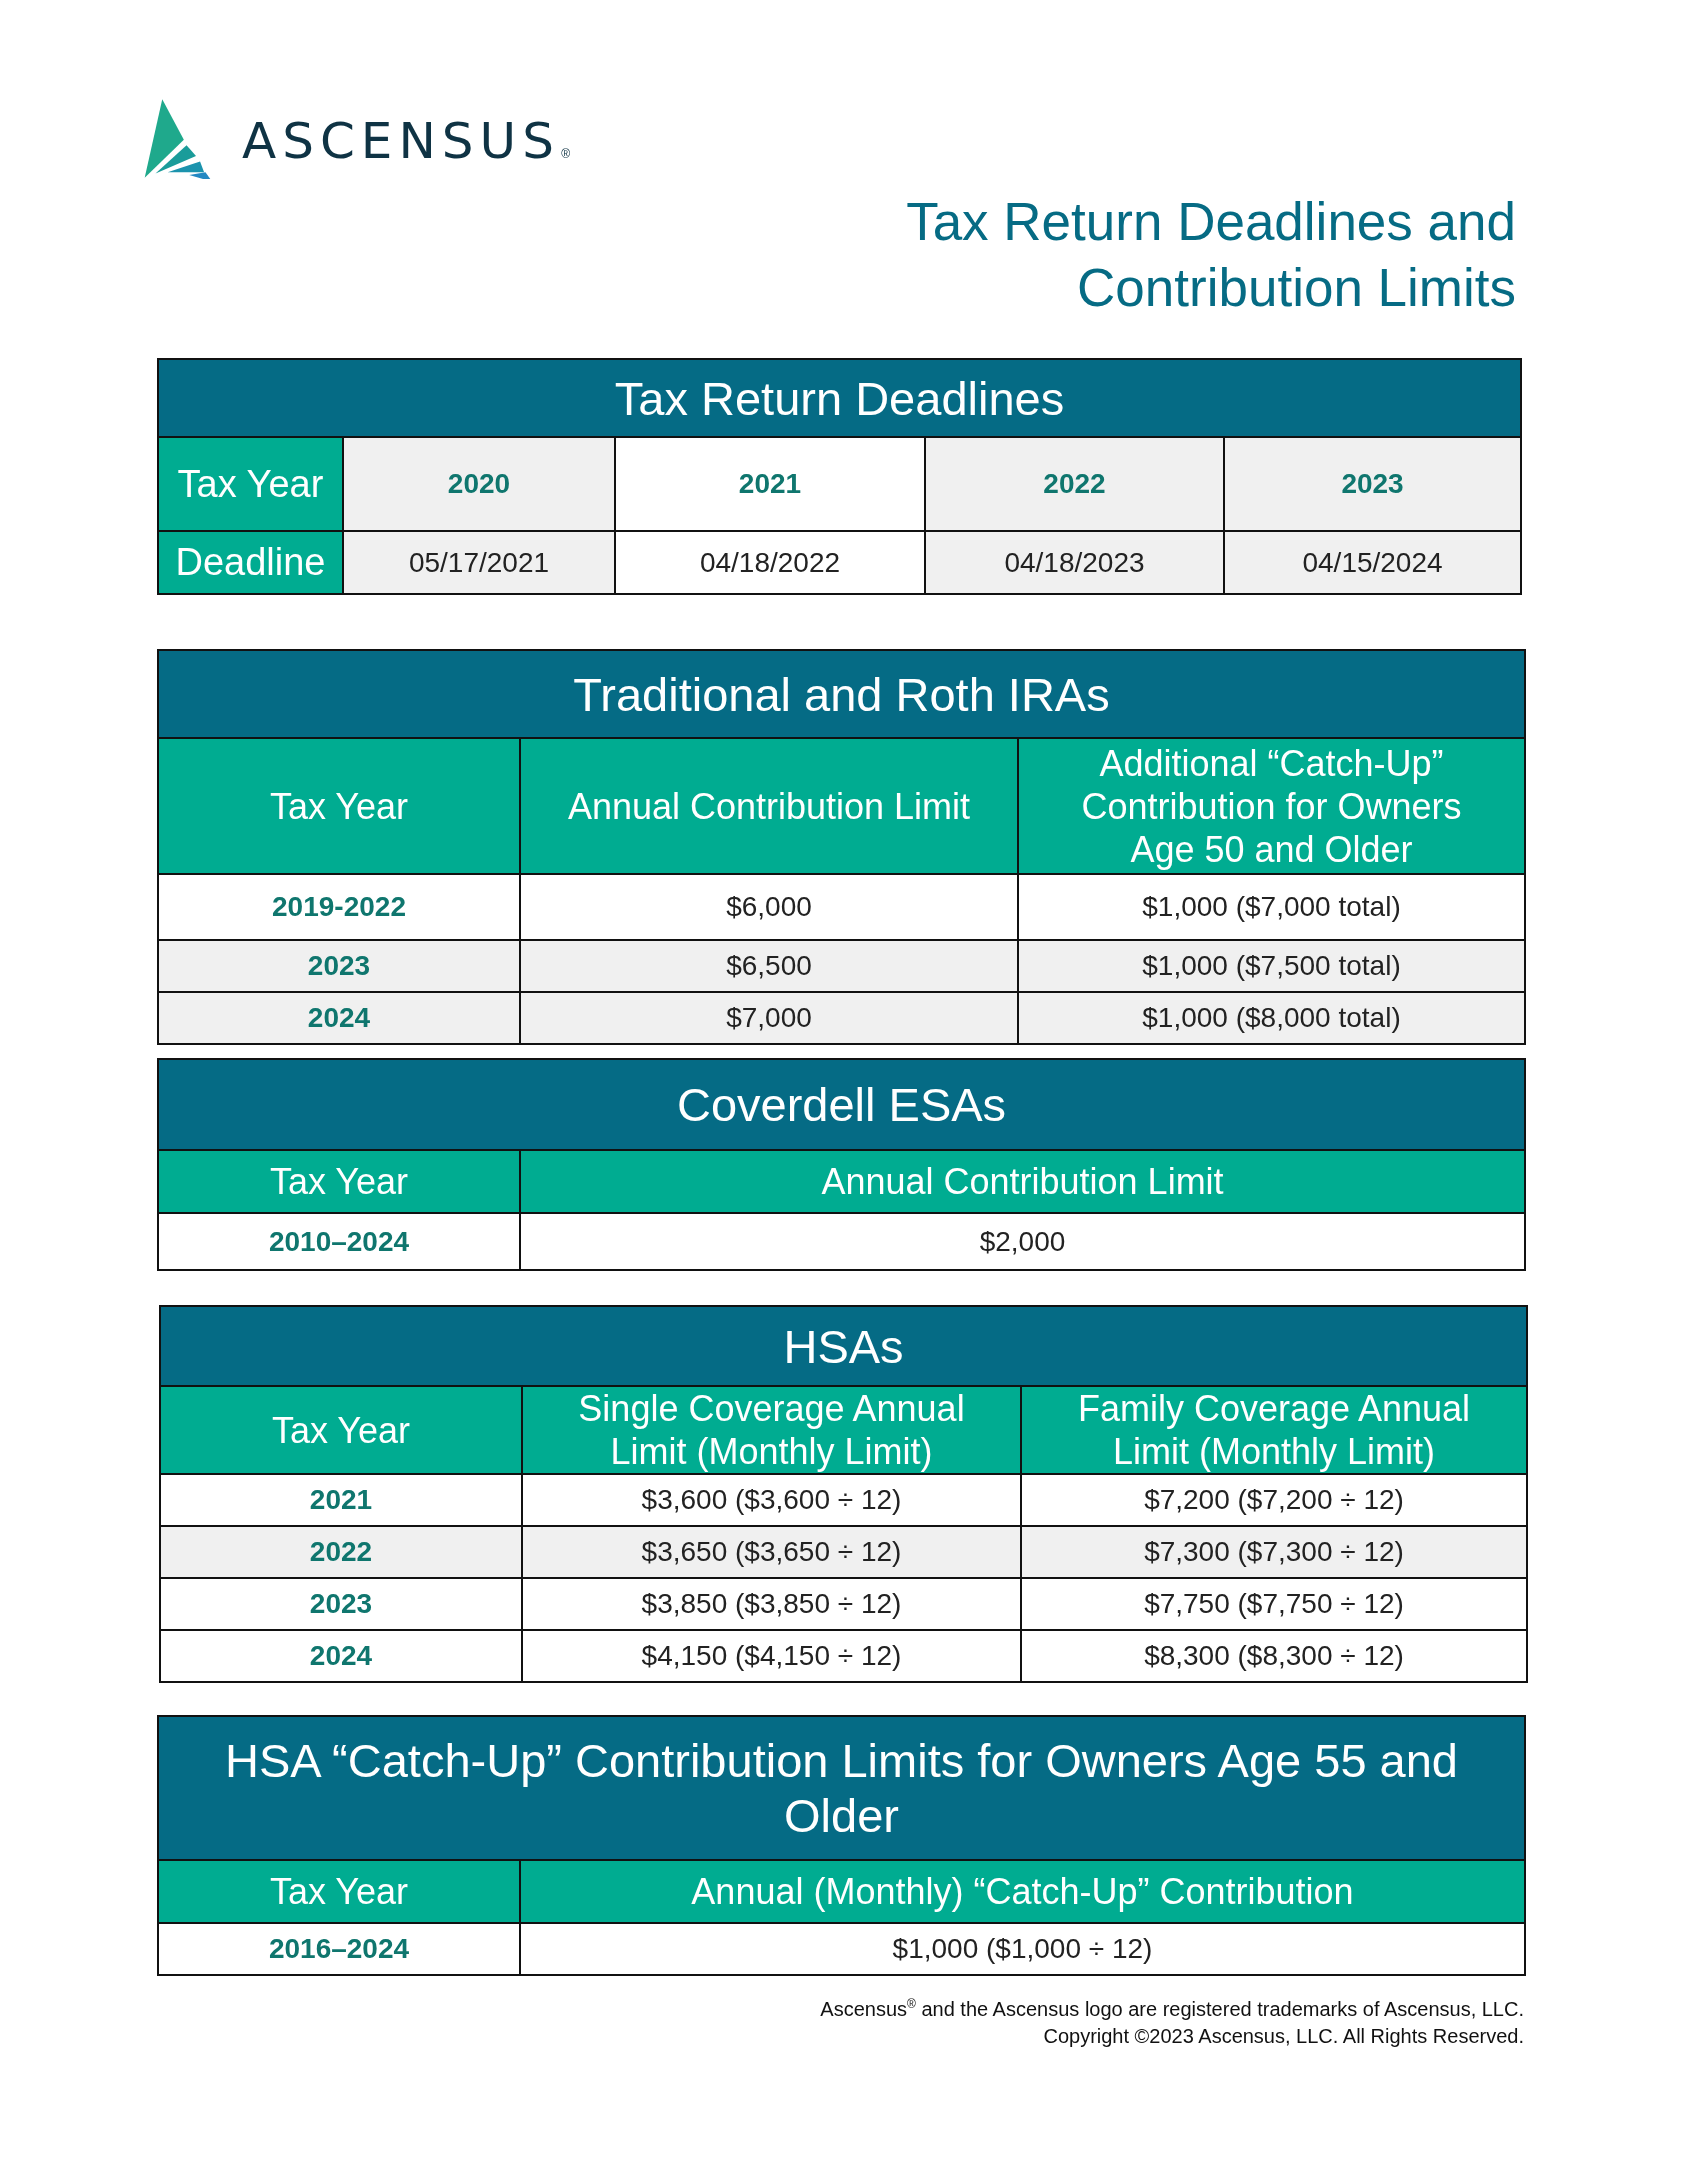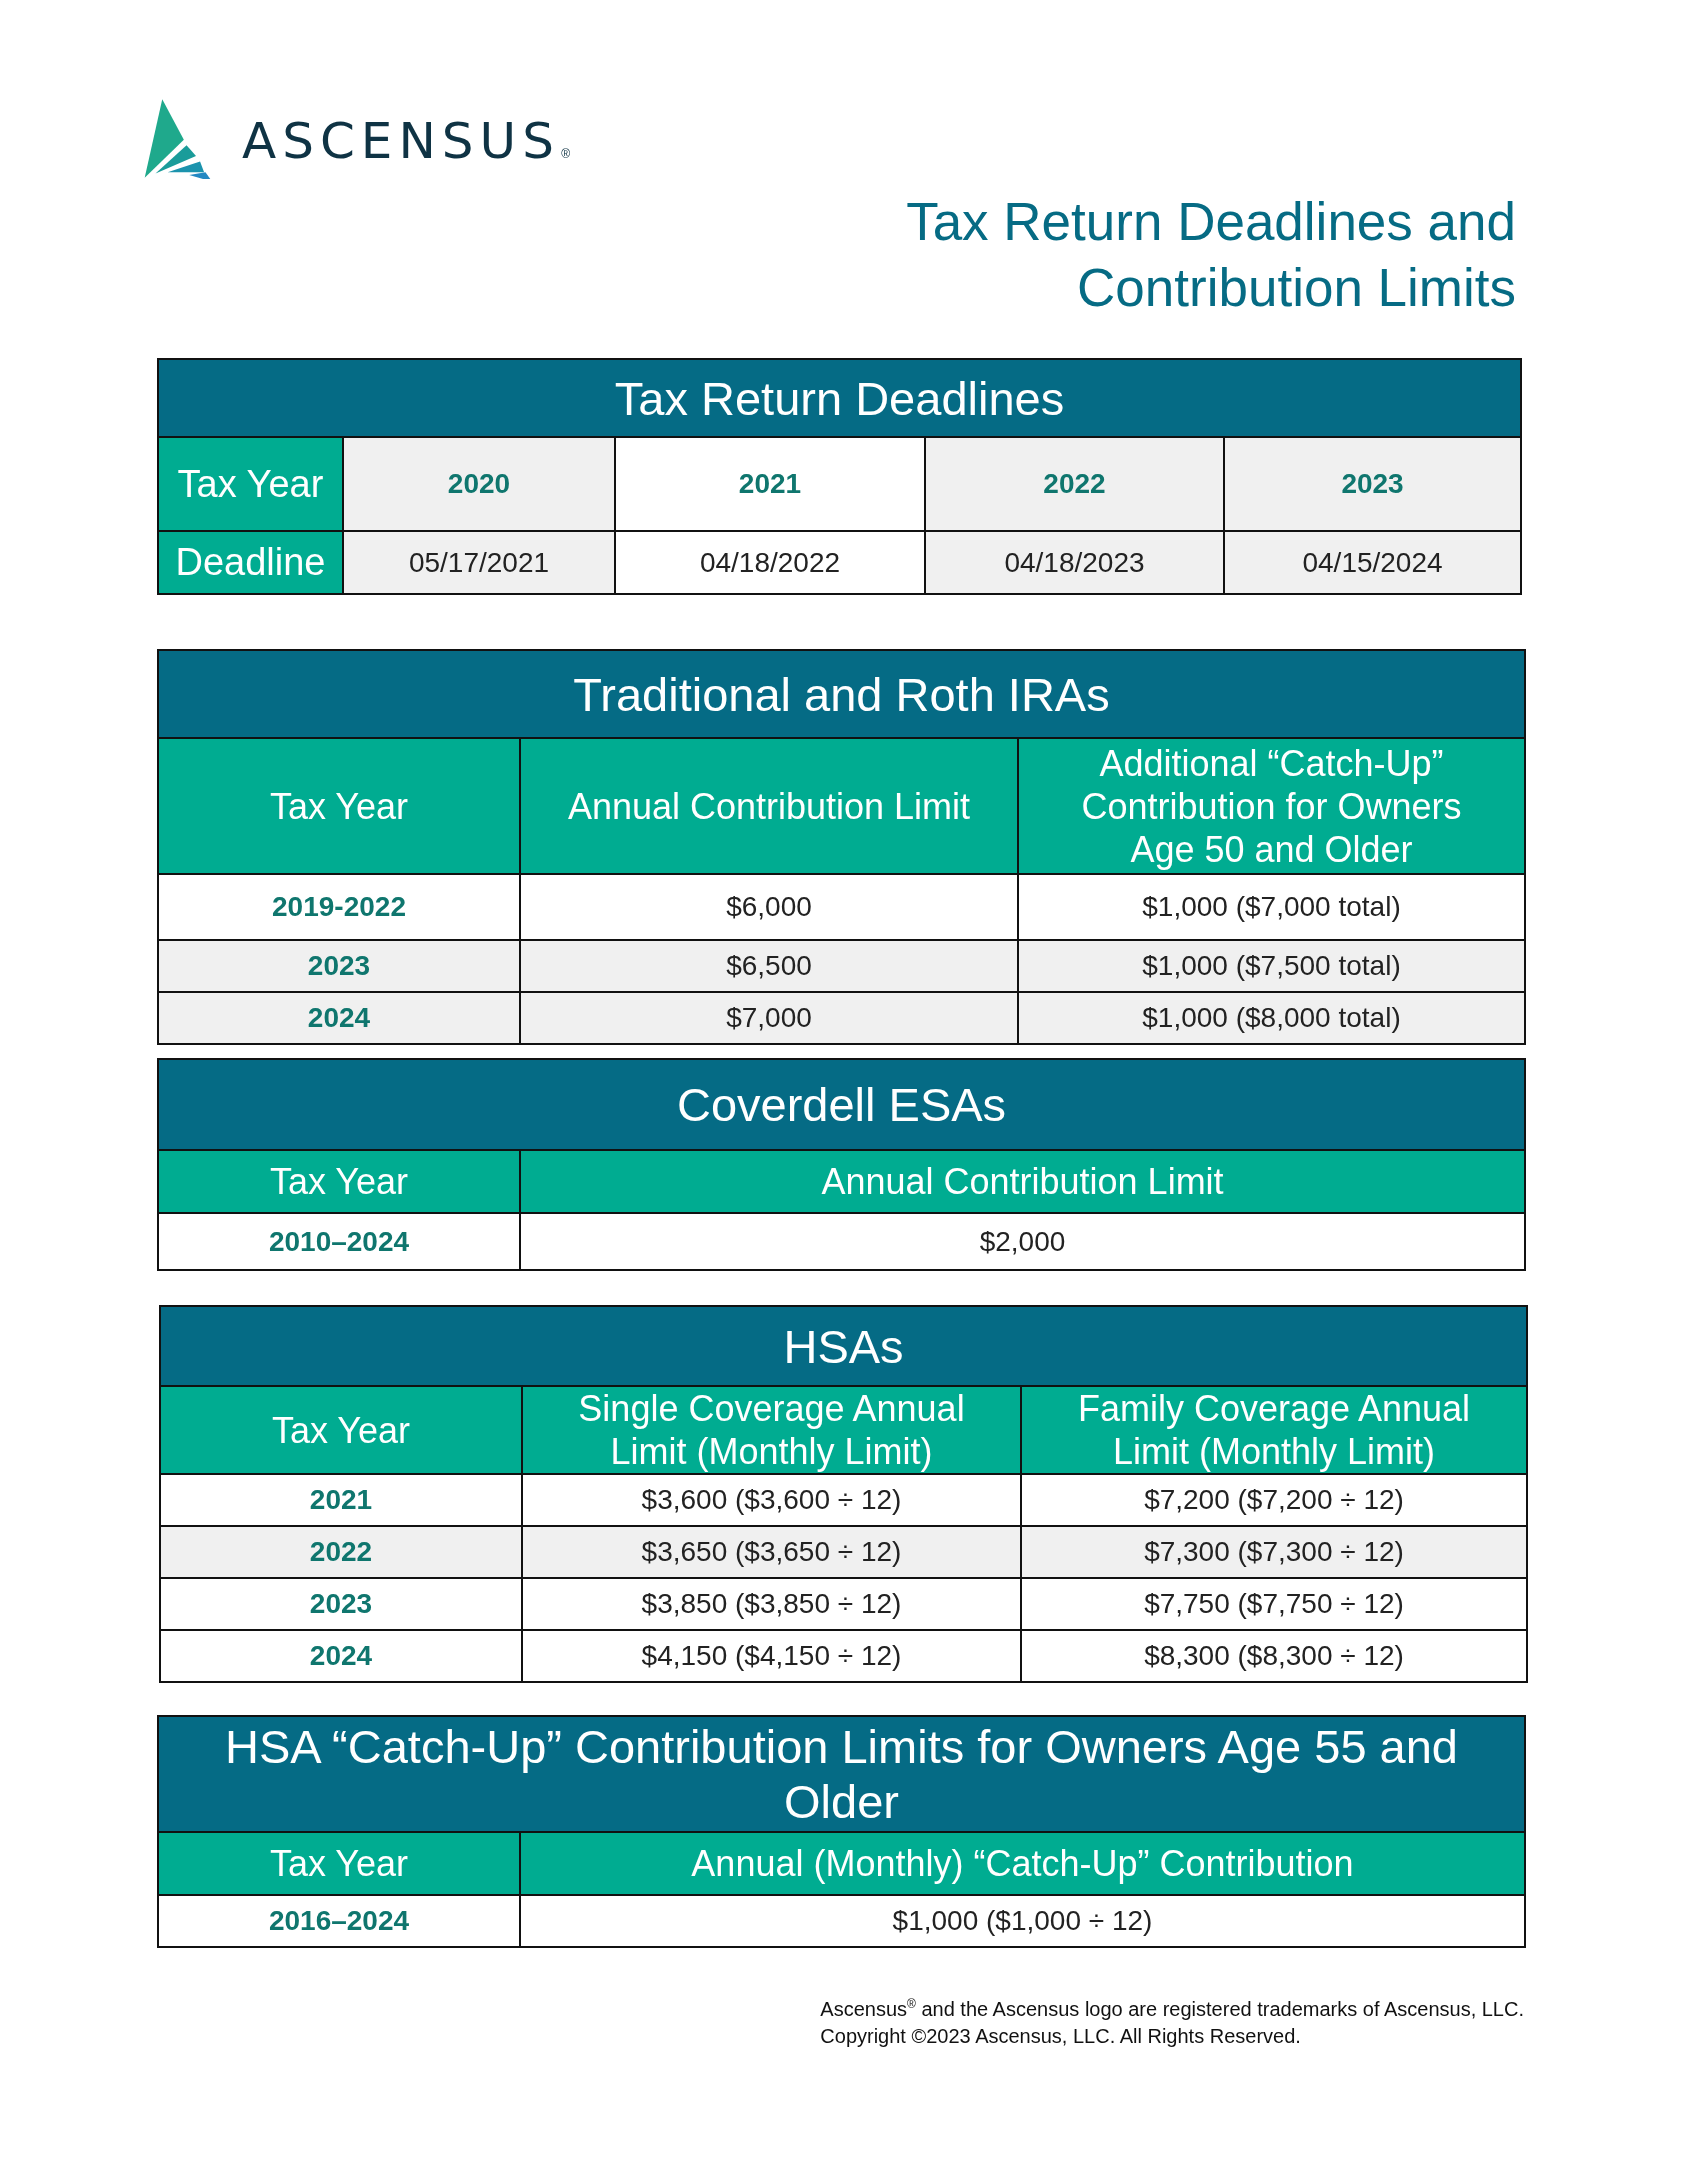--- a/index.html
+++ b/index.html
@@ -10,21 +10,21 @@
   .logo-reg { font-size:12px; color:#0f3344; margin-left:1.3px; margin-top:30px; letter-spacing:0; }
   .doc-title { position:absolute; right:171px; top:189px; text-align:right; color:#066b84; font-size:53px; line-height:66px; }
   table.t { position:absolute; border-collapse:collapse; table-layout:fixed; }
   table.t td { border:2.7px solid #111; text-align:center; vertical-align:middle; padding:9px; }
   .hdr { background:#056b85; color:#fff; font-size:47px; }
   .sub { background:#00ac91; color:#fff; font-size:36px; line-height:43px; }
   .w { background:#ffffff; }
   .g { background:#f0f0f0; }
   .b { font-weight:bold; font-size:28px; color:#0f766e; }
   .n { font-size:28px; color:#222; }
-  .footer { position:absolute; right:163px; top:1991px; text-align:left; font-size:20px; line-height:27px; color:#111; }
+  .footer { position:absolute; right:163px; top:1991px; text-align:right; font-size:20px; line-height:27px; color:#111; }
   .footer sup { font-size:12px; }
 </style>
 </head>
 <body>
 
 <div class="logo">
   <svg width="81" height="81" viewBox="0 0 120 120">
     <polygon points="30,2 62,62 4,118" fill="#1fa98c"></polygon>
     <polygon points="66,70 80,86 20,112" fill="#1a9c9a"></polygon>
     <polygon points="38,110 86,94 92,110" fill="#1b93ad"></polygon>
@@ -158,21 +158,21 @@
   </tr>
 </tbody>
   </table>
 
 <table class="t" style="left:157px; top:1715px; width:1367px;">
   <colgroup>
       <col style="width:362px">
       <col style="width:1005px">
     </colgroup>
   <tbody>
-      <tr style="height:116px">
+      <tr style="height:144px">
     <td colspan="2" class="hdr" style="line-height:55px; padding:0 13.5px">HSA “Catch-Up” Contribution Limits for Owners Age 55 and Older</td>
   </tr>
   <tr style="height:51px">
     <td class="sub">Tax Year</td>
     <td class="sub">Annual (Monthly) “Catch-Up” Contribution</td>
   </tr>
   <tr style="height:43px">
     <td class="w b">2016–2024</td>
     <td class="w n">$1,000 ($1,000 ÷ 12)</td>
   </tr>

